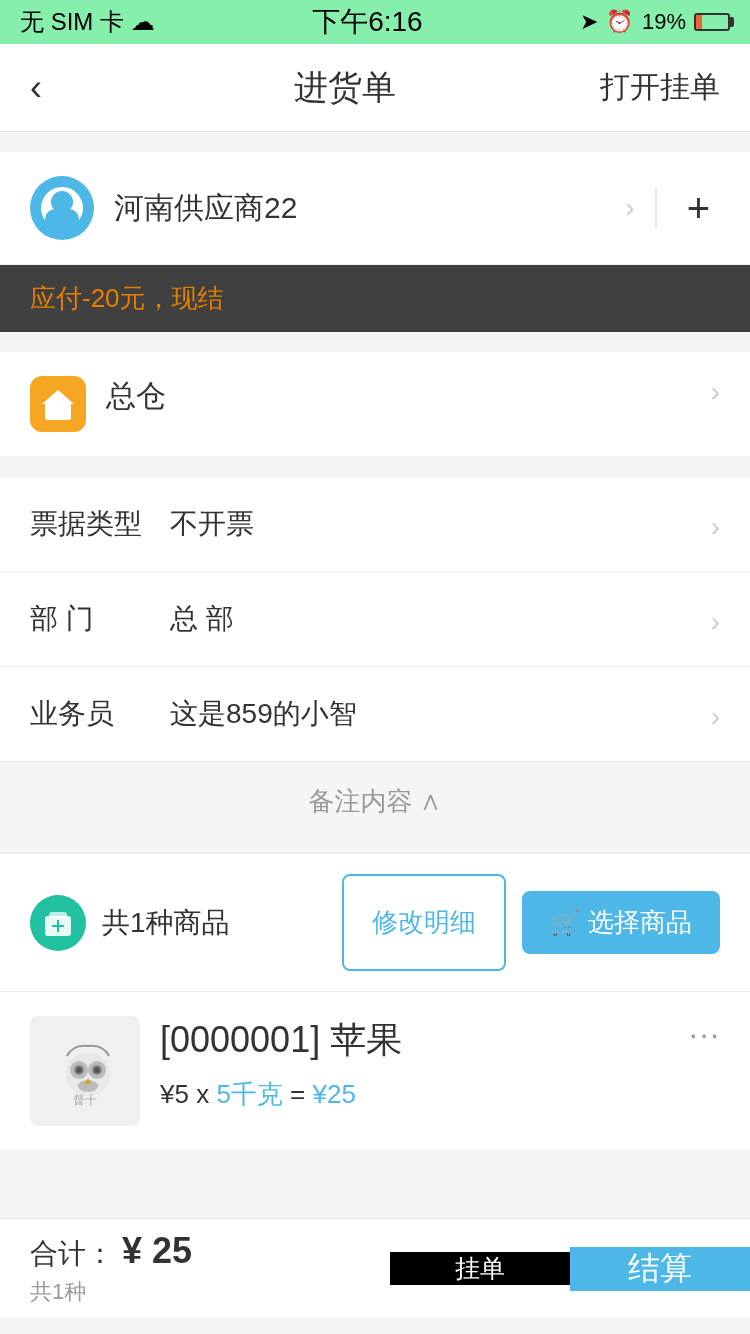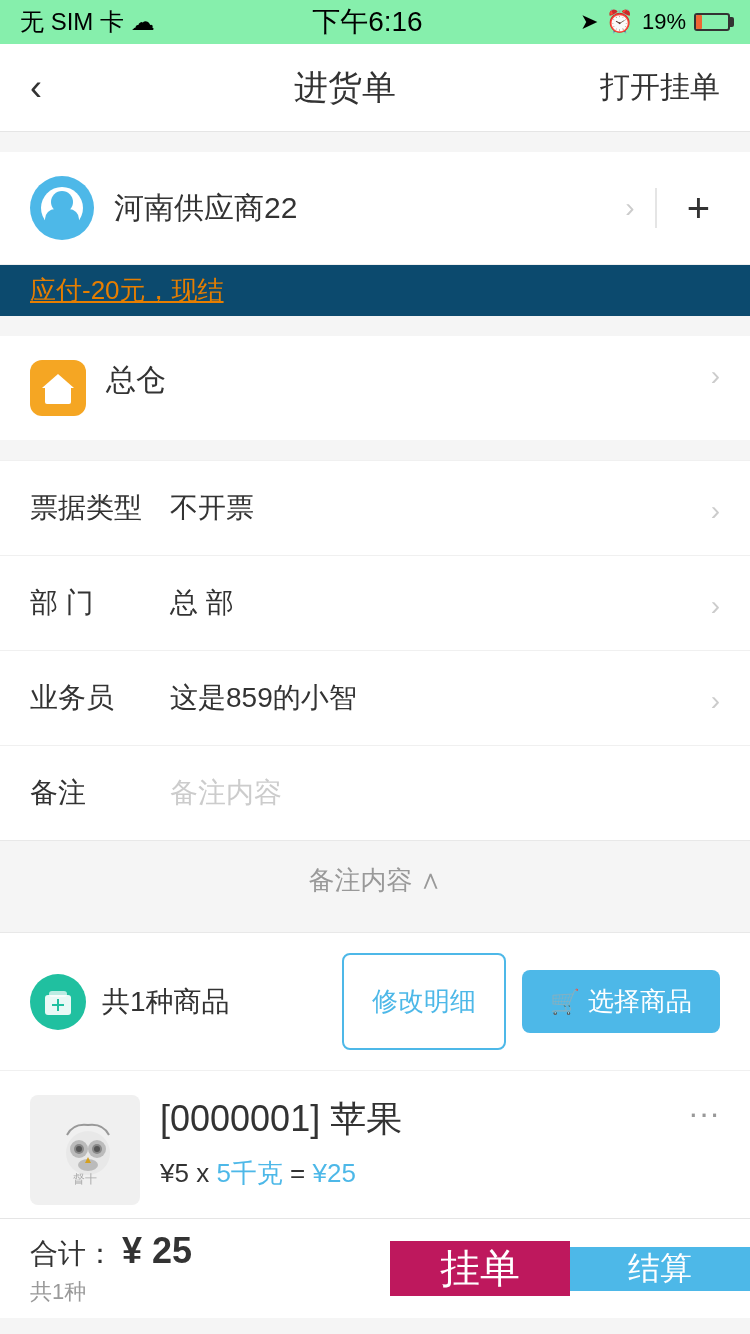--- a/index.html
+++ b/index.html
@@ -121,25 +121,24 @@
       margin: 0 20px;
     }
     .supplier-add {
       font-size: 40px;
       color: #333;
       cursor: pointer;
       padding: 0 10px;
     }
     
     .warning-banner {
-      background: #0c4a6e;
-      padding: 8px 30px;
+      background: #404040;
+      padding: 16px 30px;
       font-size: 26px;
       color: #e67e00;
-      text-decoration: underline;
     }
     
     .warehouse-row {
       display: flex;
       align-items: flex-start;
       padding: 24px 30px;
       background: #fff;
     }
     .warehouse-icon {
       width: 56px;
@@ -336,24 +335,24 @@
       font-weight: bold;
       color: #333;
     }
     .total-sub {
       font-size: 22px;
       color: #999;
       margin-top: 4px;
     }
     .btn-pending {
       width: 180px;
-      background: #be185d;
+      background: #000000;
       color: #fff;
       border: none;
-      font-size: 40px;
+      font-size: 25px;
       cursor: pointer;
       display: flex;
       align-items: center;
       justify-content: center;
     }
     .btn-checkout {
       width: 180px;
       background: #4db8e8;
       color: #fff;
       border: none;
@@ -440,24 +439,20 @@
     <div class="form-value">总 部</div>
     <span class="chevron">›</span>
   </div>
 
   <div class="form-row">
     <div class="form-label">业务员</div>
     <div class="form-value">这是859的小智</div>
     <span class="chevron">›</span>
   </div>
 
-  <div class="form-row">
-    <div class="form-label">备注</div>
-    <div class="form-placeholder">备注内容</div>
-  </div>
 </div>
 
 <div class="collapse-bar">
   <span>备注内容 ∧</span>
 </div>
 
 <div class="section-gap-white"></div>
 
 <div class="card">
   <div class="product-header">

